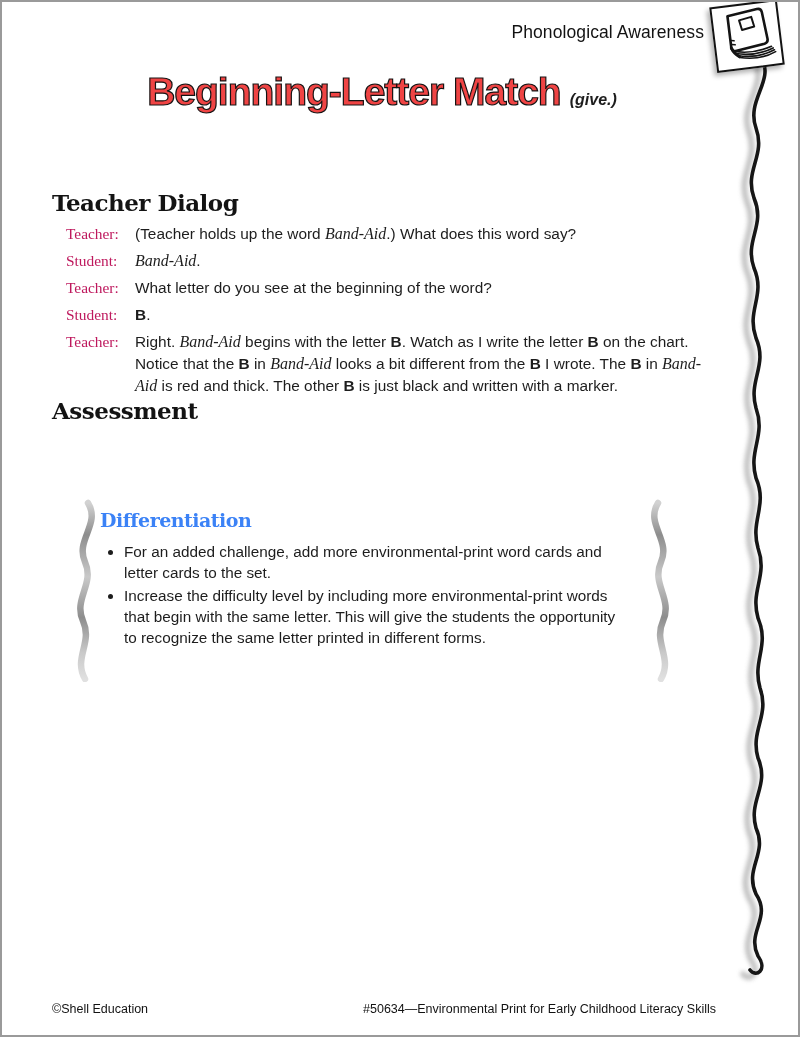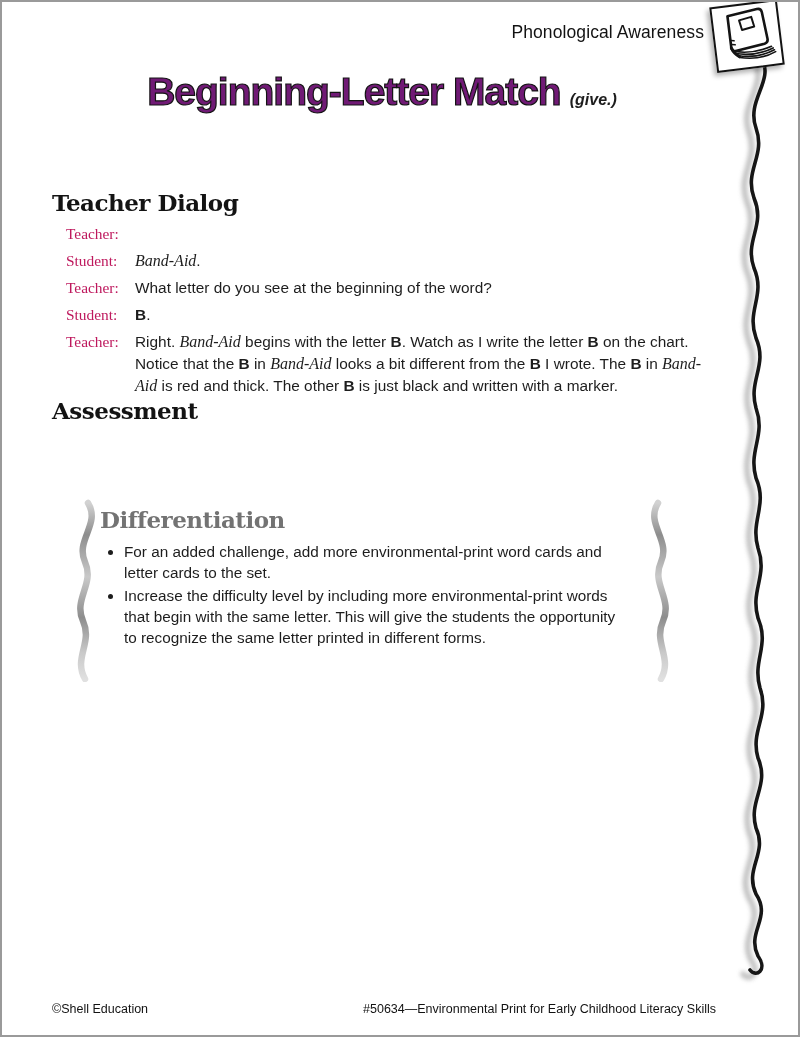--- a/index.html
+++ b/index.html
@@ -16,21 +16,21 @@
   .book-badge{
     position:absolute;left:711px;top:1px;width:64px;height:62px;
     background:#fff;border:2.6px solid #131313;transform:rotate(-7deg);
     transform-origin:center;z-index:2;box-shadow:-3px 3px 5px rgba(0,0,0,.3);
   }
   .book-badge svg{display:block;width:100%;height:100%;}
   .main-ribbon{position:absolute;left:706px;top:46px;z-index:1;}
   
   .title-row{position:absolute;left:0;top:68px;width:760px;text-align:center;white-space:nowrap;}
   .title-main{
-    font-weight:bold;font-size:39px;letter-spacing:-1px;color:#701a75;
+    font-weight:bold;font-size:39px;letter-spacing:-1px;color:#ef4444;
     -webkit-text-stroke:1.2px #131313;
   }
   .title-suffix{
     font-style:italic;font-weight:bold;font-size:16px;color:#1d1d1d;margin-left:9px;
   }
   
   .sec-h{
     position:absolute;margin:0;font-family:"DejaVu Serif","Liberation Serif",serif;
     font-weight:bold;font-size:23px;letter-spacing:-0.5px;color:#131313;line-height:28px;
   }
@@ -43,21 +43,21 @@
   .dlg-text{max-width:572px;}
   .it{font-family:"Liberation Serif",serif;font-style:italic;font-size:16px;}
   .bd{font-weight:bold;}
   
   .assess-body{
     position:absolute;left:50px;top:429px;width:682px;margin:0;
     font-size:15.4px;line-height:22px;
   }
   
   .h-diff{position:static;margin:0 0 7px 0;font-family:"DejaVu Serif","Liberation Serif",serif;
-    font-weight:bold;font-size:23px;letter-spacing:-0.5px;color:#737373;line-height:28px;}
+    font-weight:bold;font-size:19px;letter-spacing:-0.5px;color:#3b82f6;line-height:28px;}
   .diff-block{position:absolute;left:98px;top:504px;width:540px;}
   .diff-block ul{margin:0 0 0 24px;padding:0;font-size:15.3px;line-height:21px;width:505px;}
   .diff-block li{margin:0 0 2px 0;}
   .ribbon-small{position:absolute;top:496px;}
   .ribbon-left{left:64px;}
   .ribbon-right{left:634px;transform:scaleX(-1);}
   
   .footer{position:absolute;left:0;top:1000px;width:100%;font-size:12.5px;color:#121212;}
   .f-left{position:absolute;left:50px;top:0;}
   .f-right{position:absolute;right:82px;top:0;}
@@ -110,20 +110,21 @@
   </div>
 
   <div class="title-row">
     <span class="title-main">Beginning-Letter Match</span><span class="title-suffix">(give.)</span>
   </div>
 
   <h2 class="sec-h h-dialog">Teacher Dialog</h2>
   <div class="dialog" id="dialog-rows">
       <div class="dlg-row">
         <div class="dlg-speaker">Teacher:</div>
+        <div class="dlg-text"><span>(Teacher holds up the word </span><span class="it">Band-Aid</span><span>.) What does this word say?</span></div>
       </div>
       <div class="dlg-row">
         <div class="dlg-speaker">Student:</div>
         <div class="dlg-text"><span class="it">Band-Aid</span><span>.</span></div>
       </div>
       <div class="dlg-row">
         <div class="dlg-speaker">Teacher:</div>
         <div class="dlg-text"><span>What letter do you see at the beginning of the word?</span></div>
       </div>
       <div class="dlg-row">

